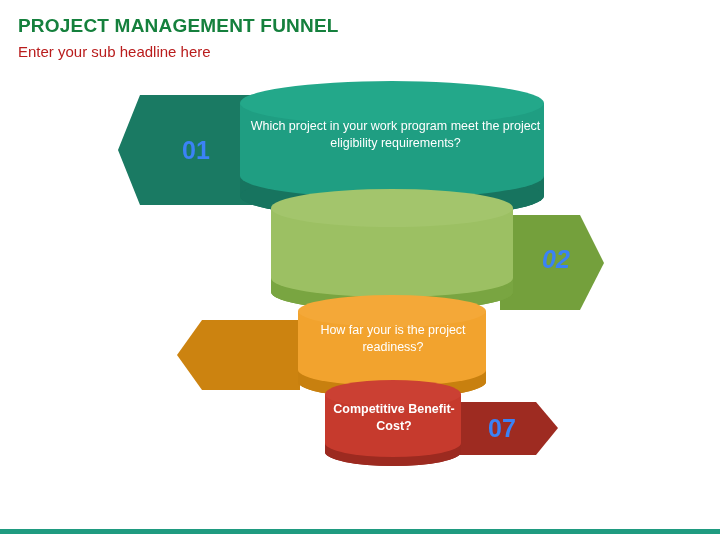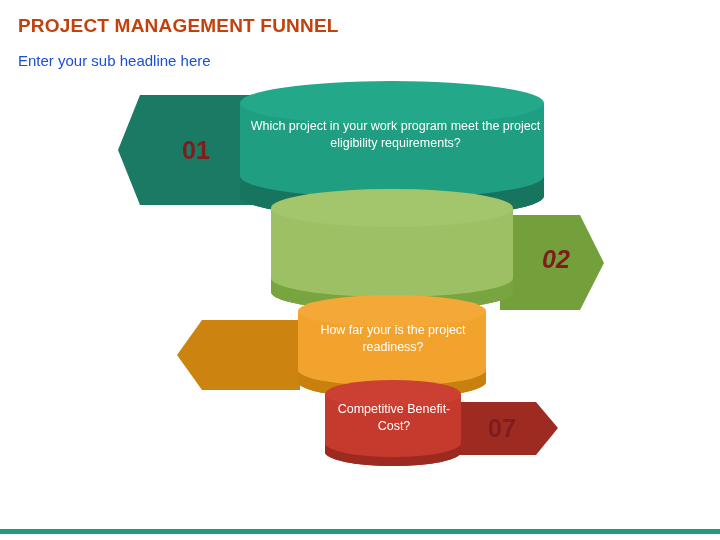--- a/index.html
+++ b/index.html
@@ -18,31 +18,31 @@
   
   #slide-header {
     position: absolute;
     left: 18px;
     top: 14px;
     width: 600px;
   }
   #title-text {
     font-size: 19px;
     font-weight: bold;
-    color: #c2410c;
+    color: #15803d;
     letter-spacing: 0.2px;
     line-height: 24px;
     white-space: nowrap;
   }
   #subtitle-text {
     font-size: 15px;
     font-weight: normal;
-    color: #1d4ed8;
+    color: #b91c1c;
     line-height: 22px;
-    margin-top: 12px;
+    margin-top: 3px;
     white-space: nowrap;
   }
 
   
   #funnel-diagram {
     position: absolute;
     left: 0;
     top: 0;
     width: 720px;
     height: 492px;
@@ -61,25 +61,25 @@
     color: #ffffff;
     text-align: center;
     line-height: 17px;
     font-size: 12.5px;
     font-weight: normal;
     pointer-events: none;
   }
   #band-1-caption { left: 248px; top: 118px; width: 295px; }
   #band-2-caption { left: 277px; top: 230px; width: 235px; }
   #band-3-caption { left: 303px; top: 322px; width: 180px; }
-  #band-4-caption { left: 330px; top: 401px; width: 128px; }
+  #band-4-caption { left: 330px; top: 401px; width: 128px; font-weight: bold; }
 
   .arrow-number {
     position: absolute;
-    color: #7f1d1d;
+    color: #3b82f6;
     font-size: 25px;
     font-weight: bold;
     text-align: center;
     pointer-events: none;
   }
   #arrow-1-number { left: 148px; top: 136px; width: 96px; }
   #arrow-2-number { left: 518px; top: 245px; width: 76px; font-style: italic; }
   #arrow-3-number { left: 196px; top: 337px; width: 80px; }
   #arrow-4-number { left: 468px; top: 414px; width: 68px; }
 

